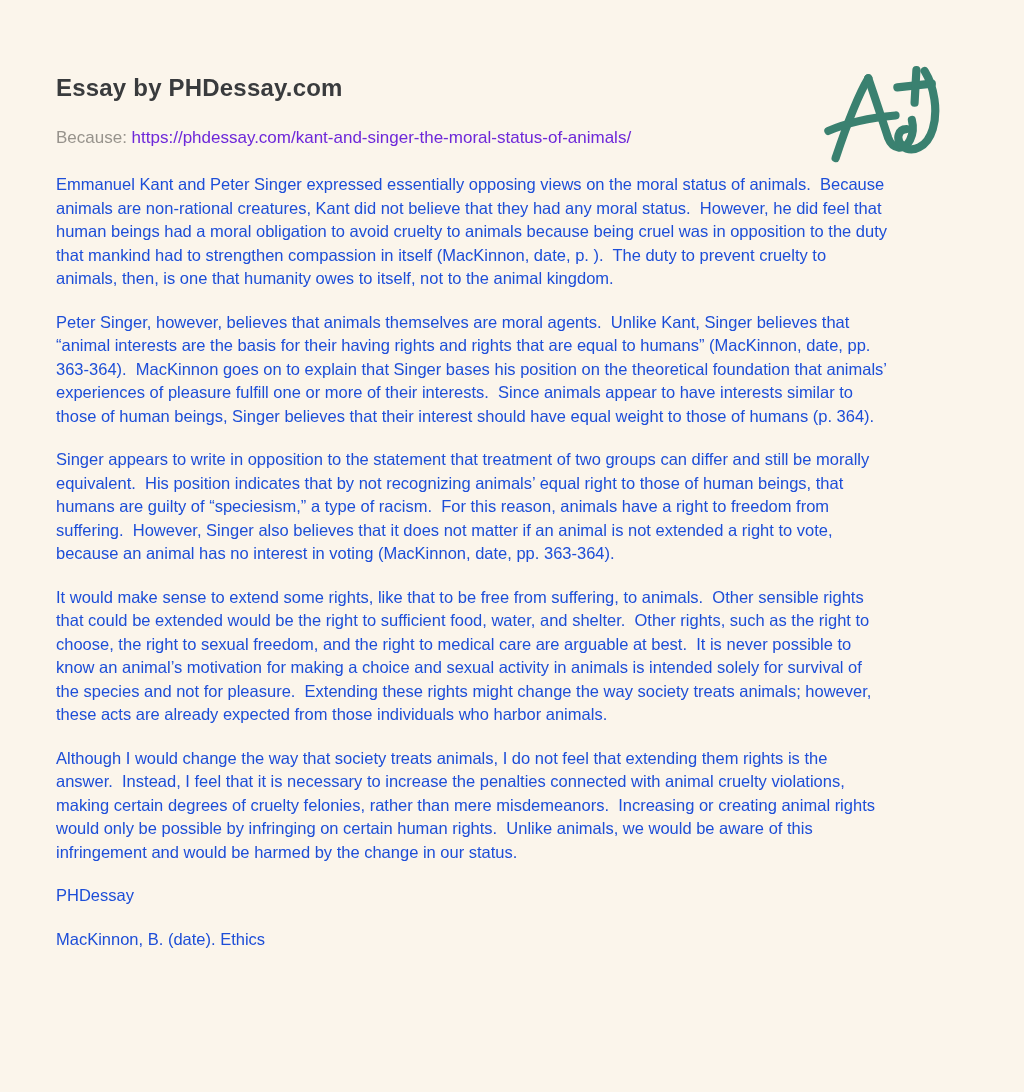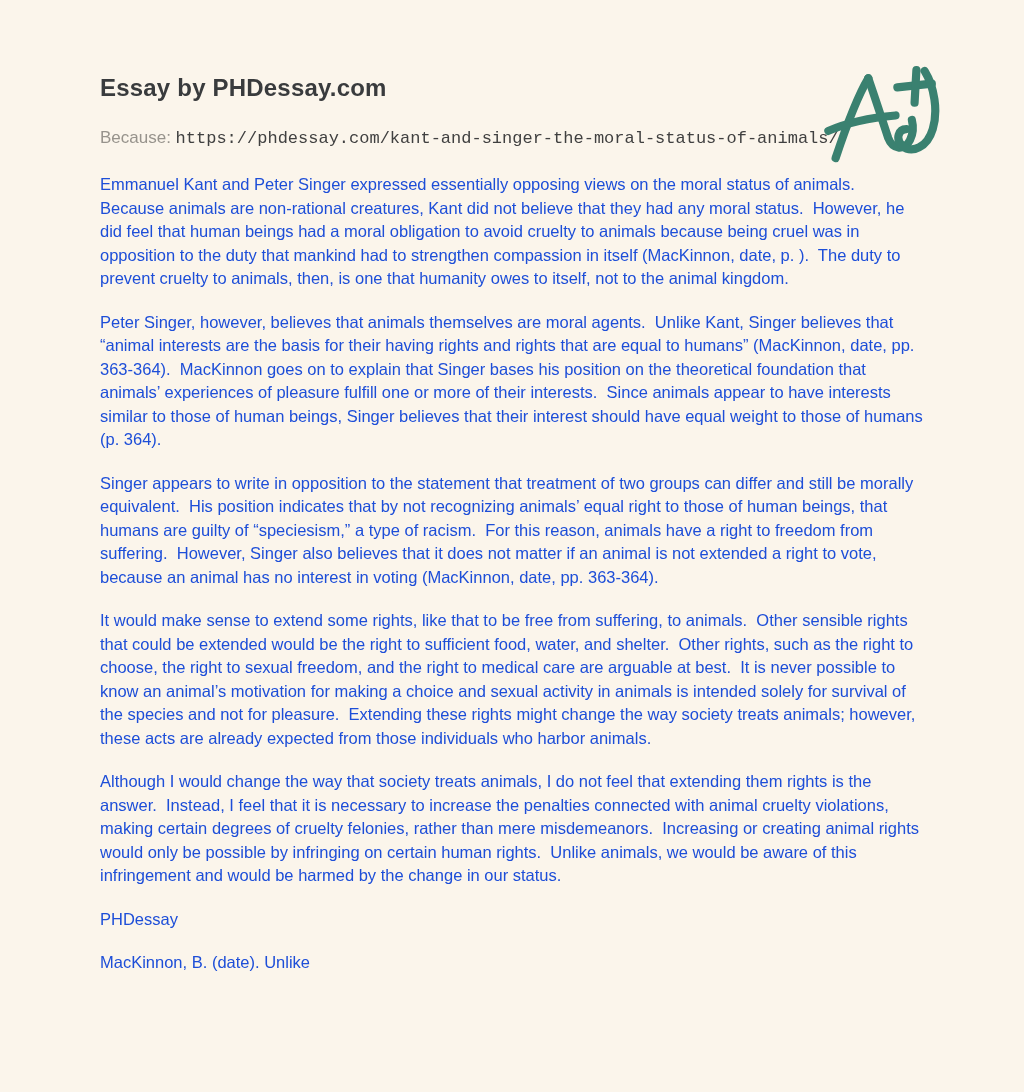--- a/index.html
+++ b/index.html
@@ -12,39 +12,38 @@
     background: #FBF5EB;
     overflow: hidden;
     font-family: "Liberation Sans", sans-serif;
     color: #3F4142;
   }
   .page {
     position: relative;
     box-sizing: border-box;
     width: 1024px;
     height: 808px;
-    padding: 74px 96px 0 100px;
+    padding: 74px 96px 0 56px;
   }
   .site-title {
     margin: 0;
     font-size: 24px;
     font-weight: 700;
     color: #393B3D;
     letter-spacing: 0.2px;
   }
   .source-line {
     margin: 26px 0 0 0;
     font-size: 17px;
     color: #97938C;
     white-space: pre-wrap;
   }
   .source-link {
-    color: #404040;
+    color: #6d28d9;
     text-decoration: none;
-    font-family: Liberation Mono, monospace;
   }
   .logo {
     position: absolute;
     top: 62px;
     right: 84px;
     width: 118px;
     height: 106px;
   }
   .essay-title {
     margin: 84px 0 0 0;
@@ -96,17 +95,17 @@
     <div class="essay-body">
       <p>Emmanuel Kant and Peter Singer expressed essentially opposing views on the moral status of animals.  Because animals are non-rational creatures, Kant did not believe that they had any moral status.  However, he did feel that human beings had a moral obligation to avoid cruelty to animals because being cruel was in opposition to the duty that mankind had to strengthen compassion in itself (MacKinnon, date, p. ).  The duty to prevent cruelty to animals, then, is one that humanity owes to itself, not to the animal kingdom.</p>
       <p>Peter Singer, however, believes that animals themselves are moral agents.  Unlike Kant, Singer believes that “animal interests are the basis for their having rights and rights that are equal to humans” (MacKinnon, date, pp. 363-364).  MacKinnon goes on to explain that Singer bases his position on the theoretical foundation that animals’ experiences of pleasure fulfill one or more of their interests.  Since animals appear to have interests similar to those of human beings, Singer believes that their interest should have equal weight to those of humans (p. 364).</p>
       <p>Singer appears to write in opposition to the statement that treatment of two groups can differ and still be morally equivalent.  His position indicates that by not recognizing animals’ equal right to those of human beings, that humans are guilty of “speciesism,” a type of racism.  For this reason, animals have a right to freedom from suffering.  However, Singer also believes that it does not matter if an animal is not extended a right to vote, because an animal has no interest in voting (MacKinnon, date, pp. 363-364).</p>
       <p>It would make sense to extend some rights, like that to be free from suffering, to animals.  Other sensible rights that could be extended would be the right to sufficient food, water, and shelter.  Other rights, such as the right to choose, the right to sexual freedom, and the right to medical care are arguable at best.  It is never possible to know an animal’s motivation for making a choice and sexual activity in animals is intended solely for survival of the species and not for pleasure.  Extending these rights might change the way society treats animals; however, these acts are already expected from those individuals who harbor animals.</p>
       <p>Although I would change the way that society treats animals, I do not feel that extending them rights is the answer.  Instead, I feel that it is necessary to increase the penalties connected with animal cruelty violations, making certain degrees of cruelty felonies, rather than mere misdemeanors.  Increasing or creating animal rights would only be possible by infringing on certain human rights.  Unlike animals, we would be aware of this infringement and would be harmed by the change in our status.</p>
     </div>
 
     <div class="reference-block">
       <p>PHDessay</p>
-      <p>MacKinnon, B. (date). Unlike</p>
+      <p>MacKinnon, B. (date). Ethics</p>
     </div>
   </main>
 
 </div>
 
 </body></html>

